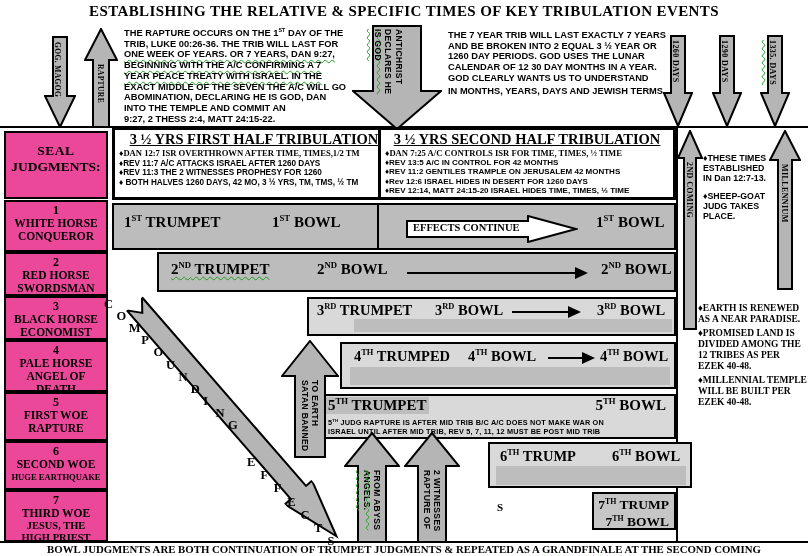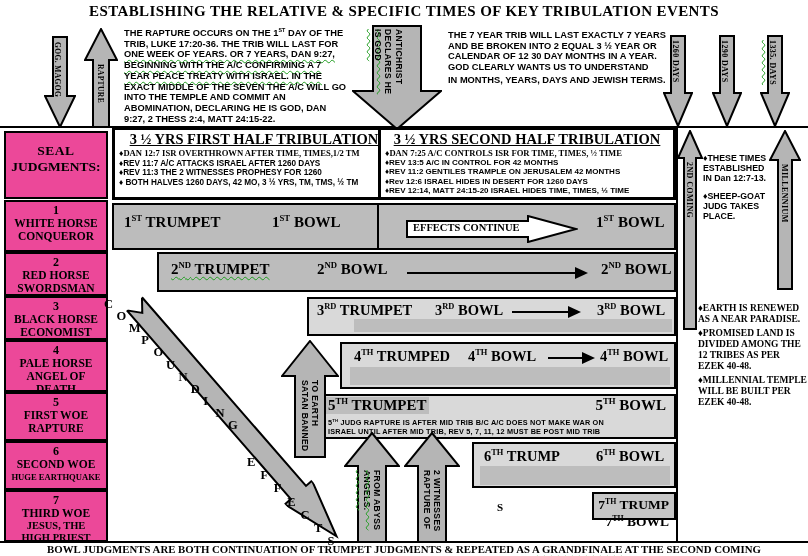--- a/index.html
+++ b/index.html
@@ -62,44 +62,45 @@
 
   <div class="abs" style="left:84px;top:28px;width:34px;height:100px;">
     <svg width="34" height="100">
         <polygon class="garrow" points="17,1 33,32 25,32 25,99 9,99 9,32 1,32"></polygon>
       </svg>
     <div class="atext" style="left:12px;top:36px;height:60px;">RAPTURE</div>
   </div>
 
   <div class="abs para" style="left:124px;top:28px;width:234px;">
     <div class="ord">THE RAPTURE OCCURS ON THE 1<sup>ST</sup> DAY OF THE</div>
-    <div>TRIB, LUKE 17:20-36.  THE TRIB WILL LAST FOR</div>
+    <div>TRIB, LUKE 00:26-36.  THE TRIB WILL LAST FOR</div>
     <div class="wavy">ONE WEEK OF YEARS. OR 7 YEARS, DAN 9:27,</div>
     <div class="wavy">BEGINNING WITH THE A/C CONFIRMING A 7</div>
     <div class="wavy">YEAR PEACE TREATY WITH ISRAEL.  IN THE</div>
     <div>EXACT MIDDLE OF THE SEVEN THE A/C WILL GO</div>
+    <div>ABOMINATION, DECLARING HE IS GOD, DAN</div>
     <div>INTO THE TEMPLE AND COMMIT AN</div>
-    <div>ABOMINATION, DECLARING HE IS GOD, DAN</div>
     <div>9:27, 2 THESS 2:4, MATT 24:15-22.</div>
   </div>
 
   <div class="abs" style="left:352px;top:25px;width:90px;height:105px;">
     <svg width="90" height="105">
         <polygon class="garrow" points="21,1 69,1 69,66 89,66 45,104 1,66 21,66"></polygon>
       </svg>
     <div class="atext sans" style="left:20px;top:4px;height:60px;line-height:1.25;">
       <div>ANTICHRIST</div>
       <div class="wavy">DECLARES  HE</div>
       <div class="wavy">IS GOD</div>
     </div>
   </div>
 
   <div class="abs para" style="left:448px;top:30px;width:222px;">
     <div>THE 7 YEAR TRIB WILL LAST EXACTLY 7 YEARS</div>
     <div>AND BE BROKEN INTO 2 EQUAL 3 ½ YEAR OR</div>
+    <div>1260 DAY PERIODS.  GOD USES THE LUNAR</div>
     <div>CALENDAR OF 12 30 DAY MONTHS IN A YEAR.</div>
     <div>GOD CLEARLY WANTS US TO UNDERSTAND</div>
     <div style="margin-top:2px;">IN MONTHS, YEARS, DAYS AND JEWISH TERMS.</div>
   </div>
 
   <div class="abs" style="left:663px;top:35px;width:30px;height:92px;">
     <svg width="30" height="92">
         <polygon class="garrow" points="8,1 22,1 22,58 29,58 15,91 1,58 8,58"></polygon>
       </svg>
     <div class="atext" style="left:8px;top:5px;height:52px;font-size:8px;">1260 DAYS</div>
@@ -224,27 +225,27 @@
     <div class="blabel ord" style="left:258px;top:4px;font-size:14.5px;">4<sup>TH</sup> BOWL</div>
   </div>
 
   <div class="bar barlight" style="left:312px;top:394px;width:364px;height:45px;">
     <div class="blabel ord" style="left:12px;top:1px;background:#bdbdbd;padding:0 2px;">5<sup>TH</sup> TRUMPET</div>
     <div class="blabel ord" style="right:8px;top:1px;">5<sup>TH</sup> BOWL</div>
     <div class="smnote ord" style="left:14px;top:22px;">5<sup>TH</sup> JUDG RAPTURE IS AFTER MID TRIB B/C A/C DOES NOT MAKE WAR ON</div>
     <div class="smnote" style="left:14px;top:31px;">ISRAEL UNTIL AFTER MID TRIB, REV 5, 7, 11, 12 MUST BE POST  MID TRIB</div>
   </div>
 
-  <div class="bar barlight" style="left:472px;top:442px;width:204px;height:46px;">
+  <div class="bar barlight" style="left:488px;top:442px;width:204px;height:46px;">
     <div class="strip" style="left:6px;top:22px;right:4px;height:19px;"></div>
     <div class="blabel ord" style="left:10px;top:4px;font-size:14.5px;">6<sup>TH</sup> TRUMP</div>
     <div class="blabel ord" style="left:122px;top:4px;font-size:14.5px;">6<sup>TH</sup> BOWL</div>
   </div>
 
-  <div class="bar" style="left:592px;top:492px;width:84px;height:28px;background:#c6c6c6;">
+  <div class="bar" style="left:592px;top:492px;width:84px;height:38px;background:#c6c6c6;">
     <div class="blabel ord" style="right:5px;top:3px;font-size:13.5px;">7<sup>TH</sup> TRUMP</div>
     <div class="blabel ord" style="right:5px;top:20px;font-size:13.5px;">7<sup>TH</sup> BOWL</div>
   </div>
 
   <div class="abs" style="left:497px;top:501px;font:bold 11px 'Liberation Serif',serif;">S</div>
 
   <svg class="abs" style="left:148px;top:292px;transform:rotate(49deg);transform-origin:0 0;" width="312" height="36">
     <polygon points="0,8 250,8 250,0 308,18 250,36 250,28 0,28 12,18" fill="#b5b5b5" stroke="#000" stroke-width="2"></polygon>
   </svg>
 

